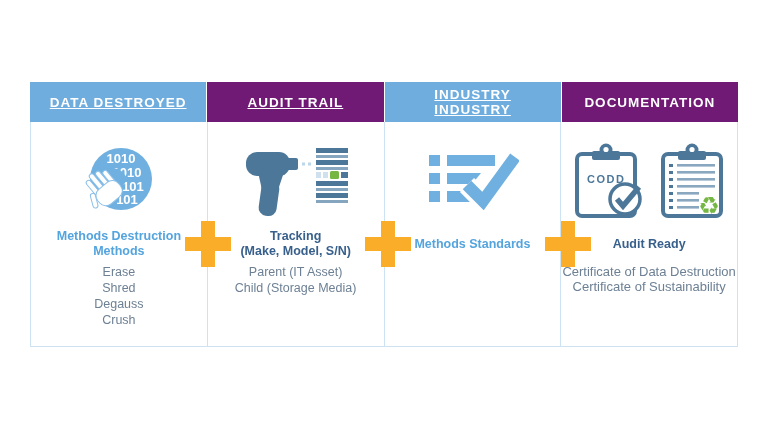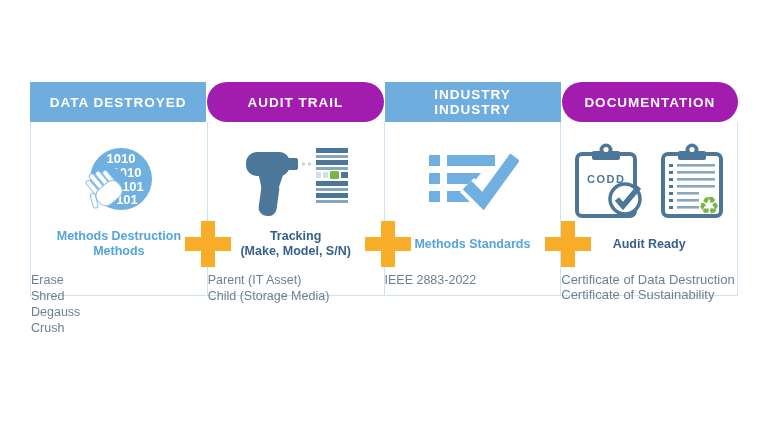--- a/index.html
+++ b/index.html
@@ -3,34 +3,34 @@
 <meta charset="utf-8">
 <style>
   * { margin:0; padding:0; box-sizing:border-box; }
   html,body { width:768px; height:422px; background:#fff; font-family:"Liberation Sans",sans-serif; overflow:hidden; }
   .canvas { position:relative; width:768px; height:422px; background:#fff; }
   .diagram { position:absolute; left:30px; top:82px; width:708px; height:265px; }
 
   .headers { display:flex; height:40px; }
   .header-cell { flex:1; display:flex; flex-direction:column; align-items:center; justify-content:center;
     color:#fff; font-weight:bold; font-size:13.5px; letter-spacing:1px; line-height:15px; text-align:center; }
-  .header-cell:not(:last-child){ margin-right:1px; }
+  .header-cell:not(:last-child){ margin-right:1px;text-decoration:underline; }
   .hdr-light { background:#6fadde; }
-  .hdr-dark  { background:#a21caf;border-radius:20px; }
-
-  .bodies { display:flex; height:174px; border:1px solid #cde2f3; border-top:none; }
+  .hdr-dark  { background:#701a75; }
+
+  .bodies { display:flex; height:225px; border:1px solid #cde2f3; border-top:none; }
   .col-body { flex:1; }
   .col-body:not(:last-child){ border-right:1px solid #cde2f3; }
 
   .icon-area { height:104px; padding-top:14px; display:flex; align-items:center; justify-content:center; }
   .subtitle { height:36px; display:flex; flex-direction:column; align-items:center; justify-content:center;
     font-weight:bold; font-size:12.5px; line-height:15px; text-align:center; }
   .sub-light { color:#54a4de; }
   .sub-dark  { color:#38608c; }
-  .details { margin-top:10px; font-size:12.5px; line-height:16px; color:#6d8094; }
+  .details { margin-top:2px; text-align:center; font-size:12.5px; line-height:16px; color:#6d8094; }
   .details.small { font-size:13px; line-height:15px; white-space:nowrap; }
   .detail-line { min-height:0; }
 
   .plus { position:absolute; width:46px; height:46px; top:139px; }
   .plus-1 { left:155px; } .plus-2 { left:335px; } .plus-3 { left:515px; }
   .plus .bar-h { position:absolute; left:0; top:16px; width:46px; height:14px; background:#f9ad29; }
   .plus .bar-v { position:absolute; left:16px; top:0; width:14px; height:46px; background:#f9ad29; }
 
   .bin { font-size:13px; font-weight:bold; fill:#ffffff; font-family:"Liberation Sans",sans-serif; }
 </style>
@@ -141,21 +141,20 @@
             </g>
             <polyline points="42,36 58,52 90,8" fill="none" stroke="#ffffff" stroke-width="20"></polyline>
             <polyline points="42,36 58,52 90,8" fill="none" stroke="#6fb0e0" stroke-width="12"></polyline>
           </svg>
         </div>
         <div class="subtitle sub-light">
           <span>Methods Standards</span>
           <span></span>
         </div>
         <div class="details">
-          <div class="detail-line">IEEE 2883-2022</div>
         </div>
       </div>
 
       <div class="col-body">
         <div class="icon-area">
           <svg width="152" height="78" viewBox="0 0 152 78">
             <g>
               <rect x="4" y="12" width="58" height="62" rx="5" fill="#fff" stroke="#4c7799" stroke-width="4"></rect>
               <rect x="19" y="9" width="28" height="9" rx="2" fill="#4c7799"></rect>
               <circle cx="33" cy="8" r="6.5" fill="#4c7799"></circle>

